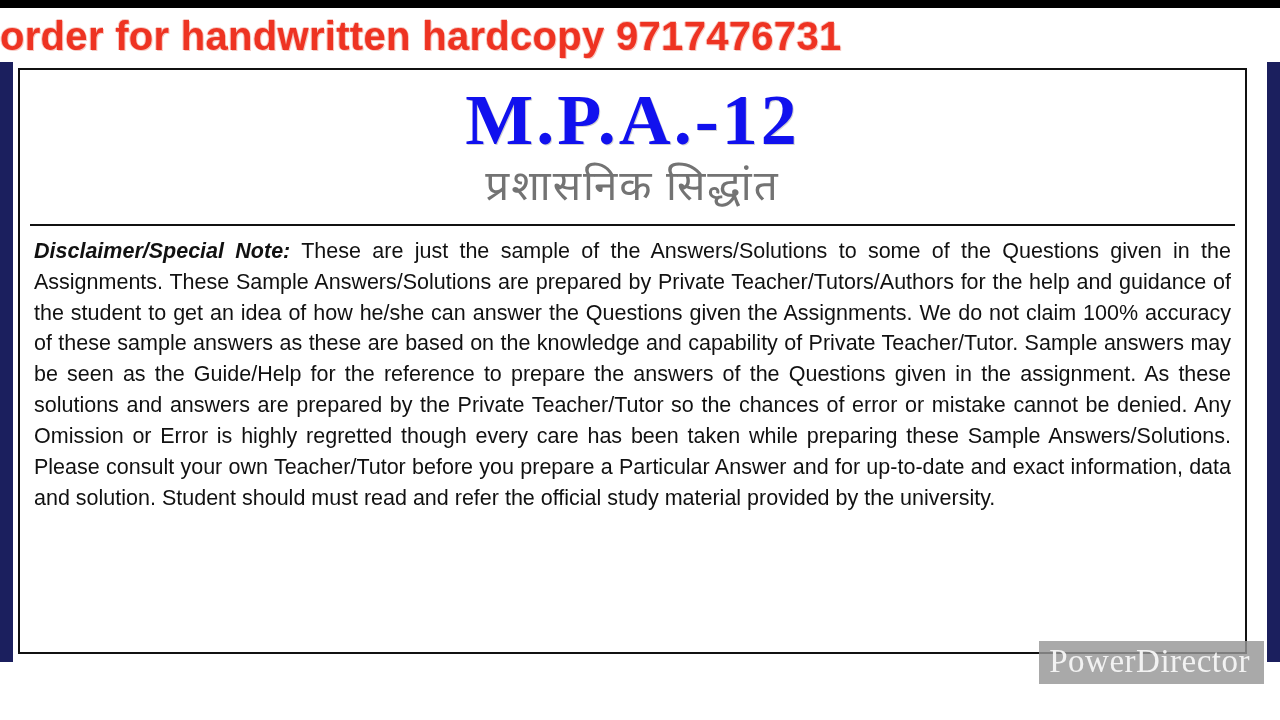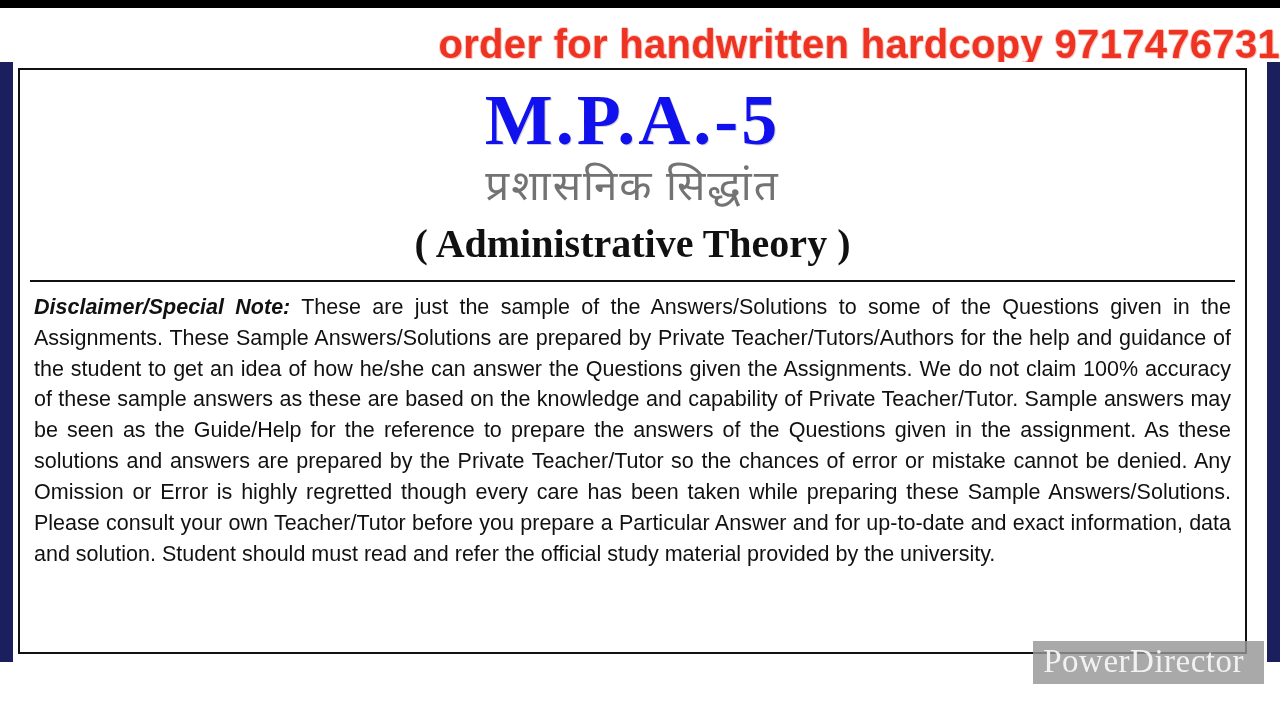--- a/index.html
+++ b/index.html
@@ -25,26 +25,26 @@
     left: 0;
     top: 0;
     width: 1280px;
     height: 8px;
     background: #000000;
   }
   
   .banner {
     position: absolute;
     left: 0;
-    top: 16px;
+    top: 8px;
     width: 1280px;
     height: 56px;
     display: flex;
     align-items: center;
-    justify-content: flex-end;
+    justify-content: flex-start;
   }
   .banner-text {
     font-family: "Liberation Sans", sans-serif;
     font-weight: bold;
     font-size: 40px;
     line-height: 1;
     color: #ee3322;
     letter-spacing: 0.3px;
     text-shadow:
       1px 1px 0 #f7c9c3,
@@ -126,21 +126,21 @@
   }
   .disclaimer .lead {
     font-weight: bold;
     font-style: italic;
   }
   
   .watermark {
     position: absolute;
     right: 16px;
     bottom: 36px;
-    padding: 2px 20px 4px 10px;
+    padding: 2px 14px 4px 10px;
     background: rgba(150,150,150,0.82);
     color: #f2f2f2;
     font-family: "Liberation Serif", serif;
     font-size: 33px;
     line-height: 1.12;
     letter-spacing: 0.5px;
   }
   .bottom-strip {
     position: absolute;
     left: 0;
@@ -161,23 +161,22 @@
     <div class="banner-text">order for handwritten hardcopy 9717476731</div>
   </div>
 
   <div class="side-bar left"></div>
   <div class="side-bar right"></div>
 
   <div class="sheet">
     <div class="sheet-inner">
 
       <div class="title-block">
-        <div class="doc-code">M.P.A.-5</div>
+        <div class="doc-code">M.P.A.-12</div>
         <div class="doc-title-hi">प्रशासनिक सिद्धांत</div>
-        <div class="doc-title-en">( Administrative Theory )</div>
       </div>
 
       <div class="rule"></div>
 
       <div class="disclaimer">
         <span class="lead">Disclaimer/Special Note:</span><span> These are just the sample of the Answers/Solutions to some of the Questions given in the Assignments. These Sample Answers/Solutions are prepared by Private Teacher/Tutors/Authors for the help and guidance of the student to get an idea of how he/she can answer the Questions given the Assignments. We do not claim 100% accuracy of these sample answers as these are based on the knowledge and capability of Private Teacher/Tutor. Sample answers may be seen as the Guide/Help for the reference to prepare the answers of the Questions given in the assignment. As these solutions and answers are prepared by the Private Teacher/Tutor so the chances of error or mistake cannot be denied. Any Omission or Error is highly regretted though every care has been taken while preparing these Sample Answers/Solutions. Please consult your own Teacher/Tutor before you prepare a Particular Answer and for up-to-date and exact information, data and solution. Student should must read and refer the official study material provided by the university.</span>
       </div>
 
     </div>
   </div>

